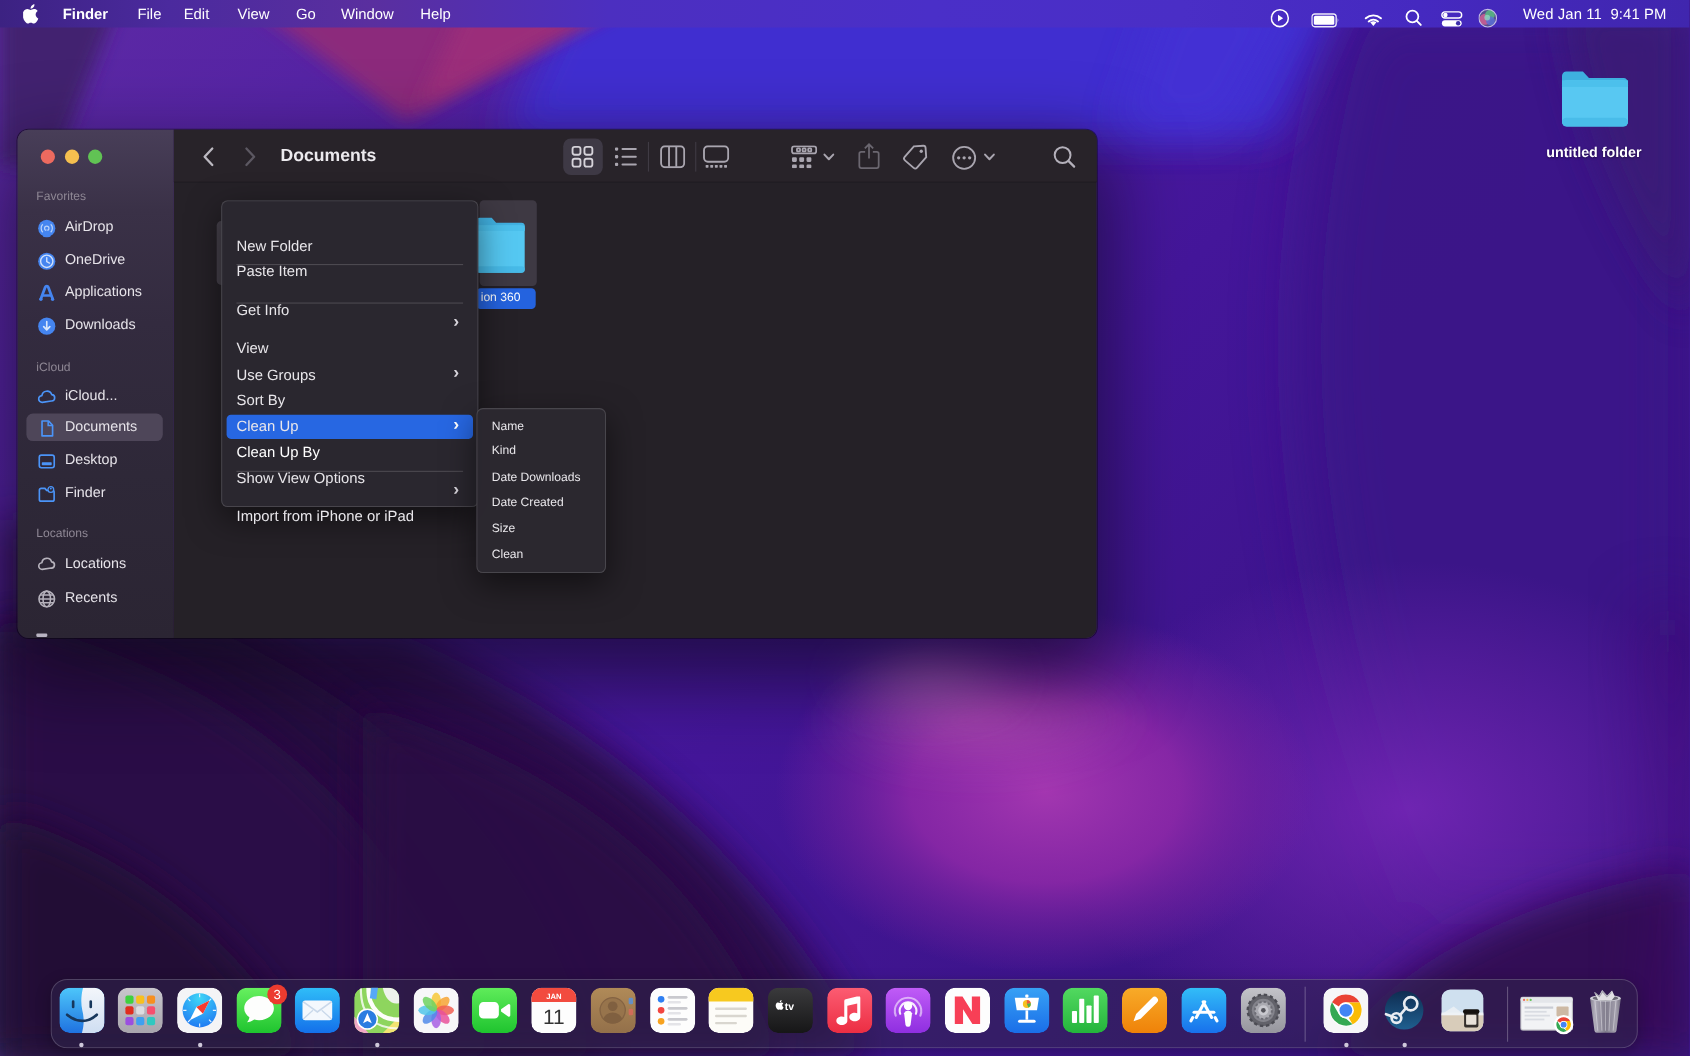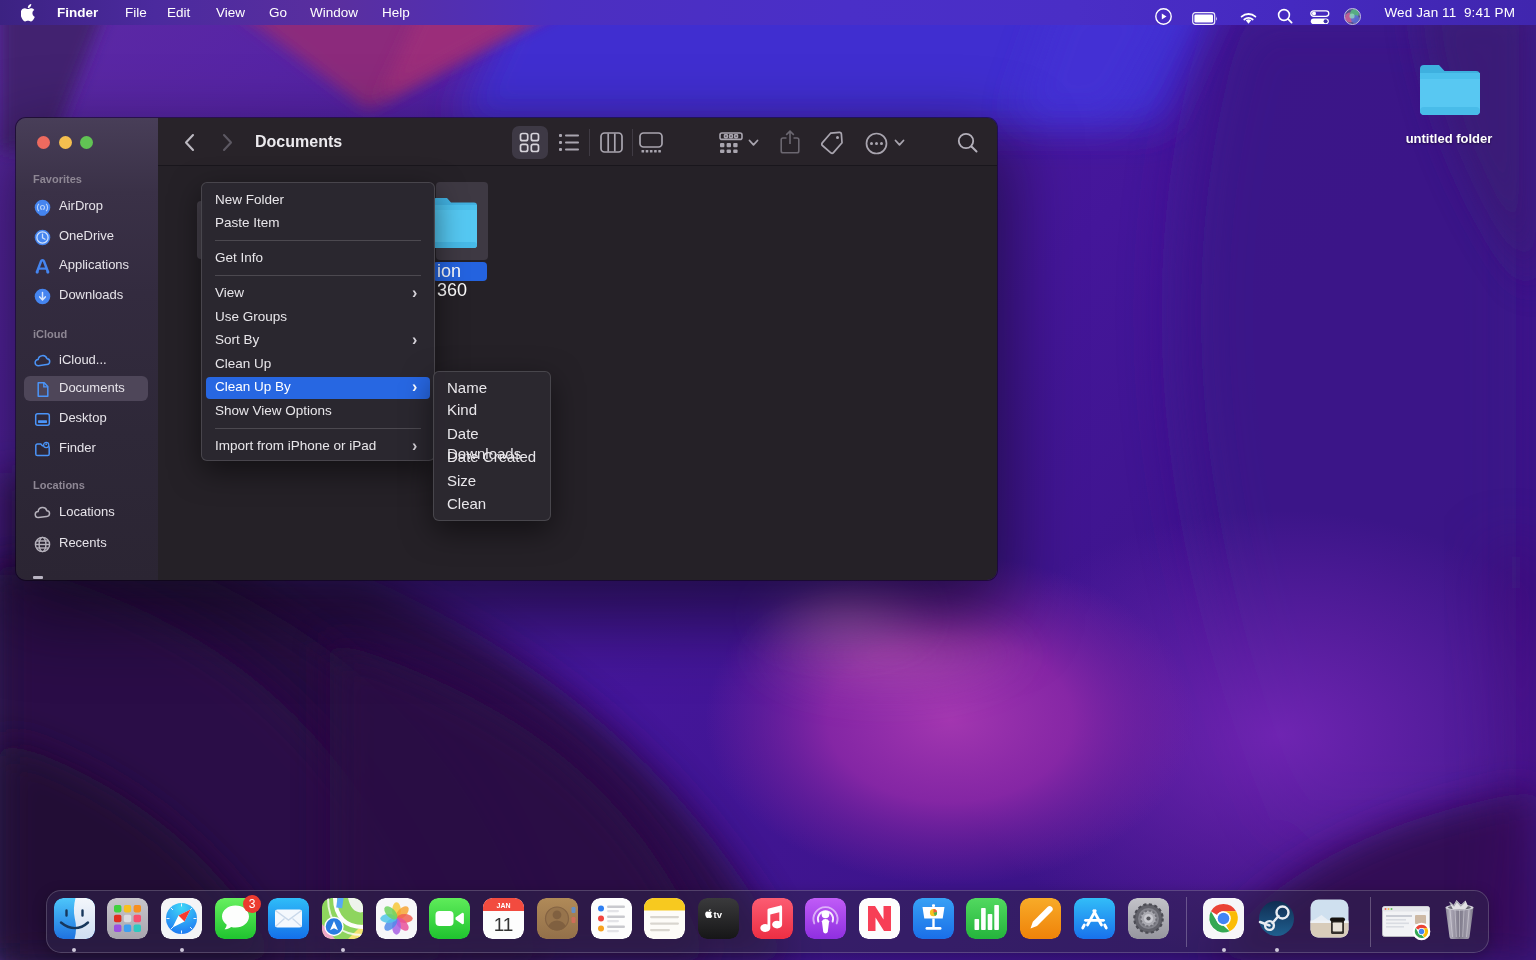--- a/index.html
+++ b/index.html
@@ -23,48 +23,48 @@
 #win { position:absolute; left:16px; top:118px; width:981px; height:462px; border-radius:10px;
   box-shadow:0 30px 70px 10px rgba(12,6,22,.6), 0 0 0 1px rgba(0,0,0,.45); }
 #sidebar { position:absolute; left:16px; top:118px; width:142px; height:462px;
   background:linear-gradient(180deg,#483e58 0%,#3a3147 16%,#332b3f 38%,#2e2838 68%,#2b2533 100%);
   border-radius:10px 0 0 10px; }
 #mainarea { position:absolute; left:158px; top:118px; width:839px; height:462px; background:#252127; border-radius:0 10px 10px 0; }
 #toolbar { position:absolute; left:158px; top:118px; width:839px; height:48px; background:#282329; border-bottom:1px solid #19161c; border-radius:0 10px 0 0; }
 
 .tl { position:absolute; top:136px; width:13px; height:13px; border-radius:50%; z-index:5;}
 
-.shead { position:absolute; left:33px; color:#8e8794; font-size:11px; font-weight:bold; }
+.shead { position:absolute; left:33px; color:#8e8794; font-size:11px; font-weight:normal; }
 .srow { position:absolute; left:59px; color:#e6e3e9; font-size:13px; }
 .sico { position:absolute; left:34px; width:17px; height:17px; }
 #seldoc { position:absolute; left:24px; top:376px; width:124px; height:25px; border-radius:6px; background:#4e4659; }
 
 
 .tbt { position:absolute; color:#b8b4bc; }
 #tbtitle { position:absolute; left:255px; top:133px; color:#eceaee; font-size:16px; font-weight:bold; z-index:6;}
 .tsep { position:absolute; top:129px; width:1px; height:27px; background:#403b44; z-index:6;}
 
 
 #fsel { position:absolute; left:436px; top:182px; width:52px; height:78px; border-radius:4px; background:#3e3943; }
-#flbl { position:absolute; left:433px; top:262px; width:54px; height:19px; border-radius:4px; background:#2463df; color:#fff; font-size:18px; line-height:19px; text-align:left; padding-left:4px; }
+#flbl { position:absolute; left:433px; top:262px; width:54px; height:19px; border-radius:4px; background:#2463df; color:#fff; font-size:11px; line-height:19px; text-align:left; padding-left:4px; }
 #fstrip { position:absolute; left:197px; top:201px; width:7px; height:58px; border-radius:4px 0 0 4px; background:#46414b; }
 
 
 #ctx { position:absolute; left:201px; top:182px; width:234px; height:279px; border-radius:6px;
   background:rgba(42,39,47,.97); box-shadow:0 10px 30px rgba(0,0,0,.5), inset 0 0 0 1px rgba(255,255,255,.14);
   z-index:20; color:#e8e6ea; font-size:13.5px; }
-.mi { position:absolute; left:14px; height:20px; line-height:20px; }
+.mi { position:absolute; left:14px; height:20px; line-height:20px;margin-top:24px; }
 .msep { position:absolute; left:14px; width:206px; height:1px; background:rgba(255,255,255,.16); }
 .mchev { position:absolute; left:211px; width:12px; color:#d6d3da; font-size:16px; font-weight:bold; line-height:20px; }
 #mihl { position:absolute; left:5px; top:195px; width:224px; height:22px; border-radius:4px; background:#2767e2; }
 
 
 #sub { position:absolute; left:433px; top:371px; width:118px; height:150px; border-radius:6px;
   background:rgba(43,40,48,.97); box-shadow:0 10px 30px rgba(0,0,0,.5), inset 0 0 0 1px rgba(255,255,255,.14);
-  z-index:21; color:#e8e6ea; font-size:15px; }
+  z-index:21; color:#e8e6ea; font-size:11px; }
 .si { position:absolute; left:14px; height:20px; line-height:20px; }
 
 
 #dock { position:absolute; left:46px; top:890px; width:1443px; height:63px; border-radius:15px;
   background:rgba(48,36,74,.55); box-shadow:inset 0 0 0 1px rgba(255,255,255,.18), 0 4px 14px rgba(0,0,0,.25); }
 .di { position:absolute; top:898px; width:41px; height:41px; border-radius:9px; z-index:5; }
 .dsep { position:absolute; top:897px; width:1px; height:50px; background:rgba(255,255,255,.25); z-index:5;}
 .ddot { position:absolute; top:948px; width:4px; height:4px; border-radius:50%; background:#cfc8da; z-index:5;}
 </style>
 </head>

